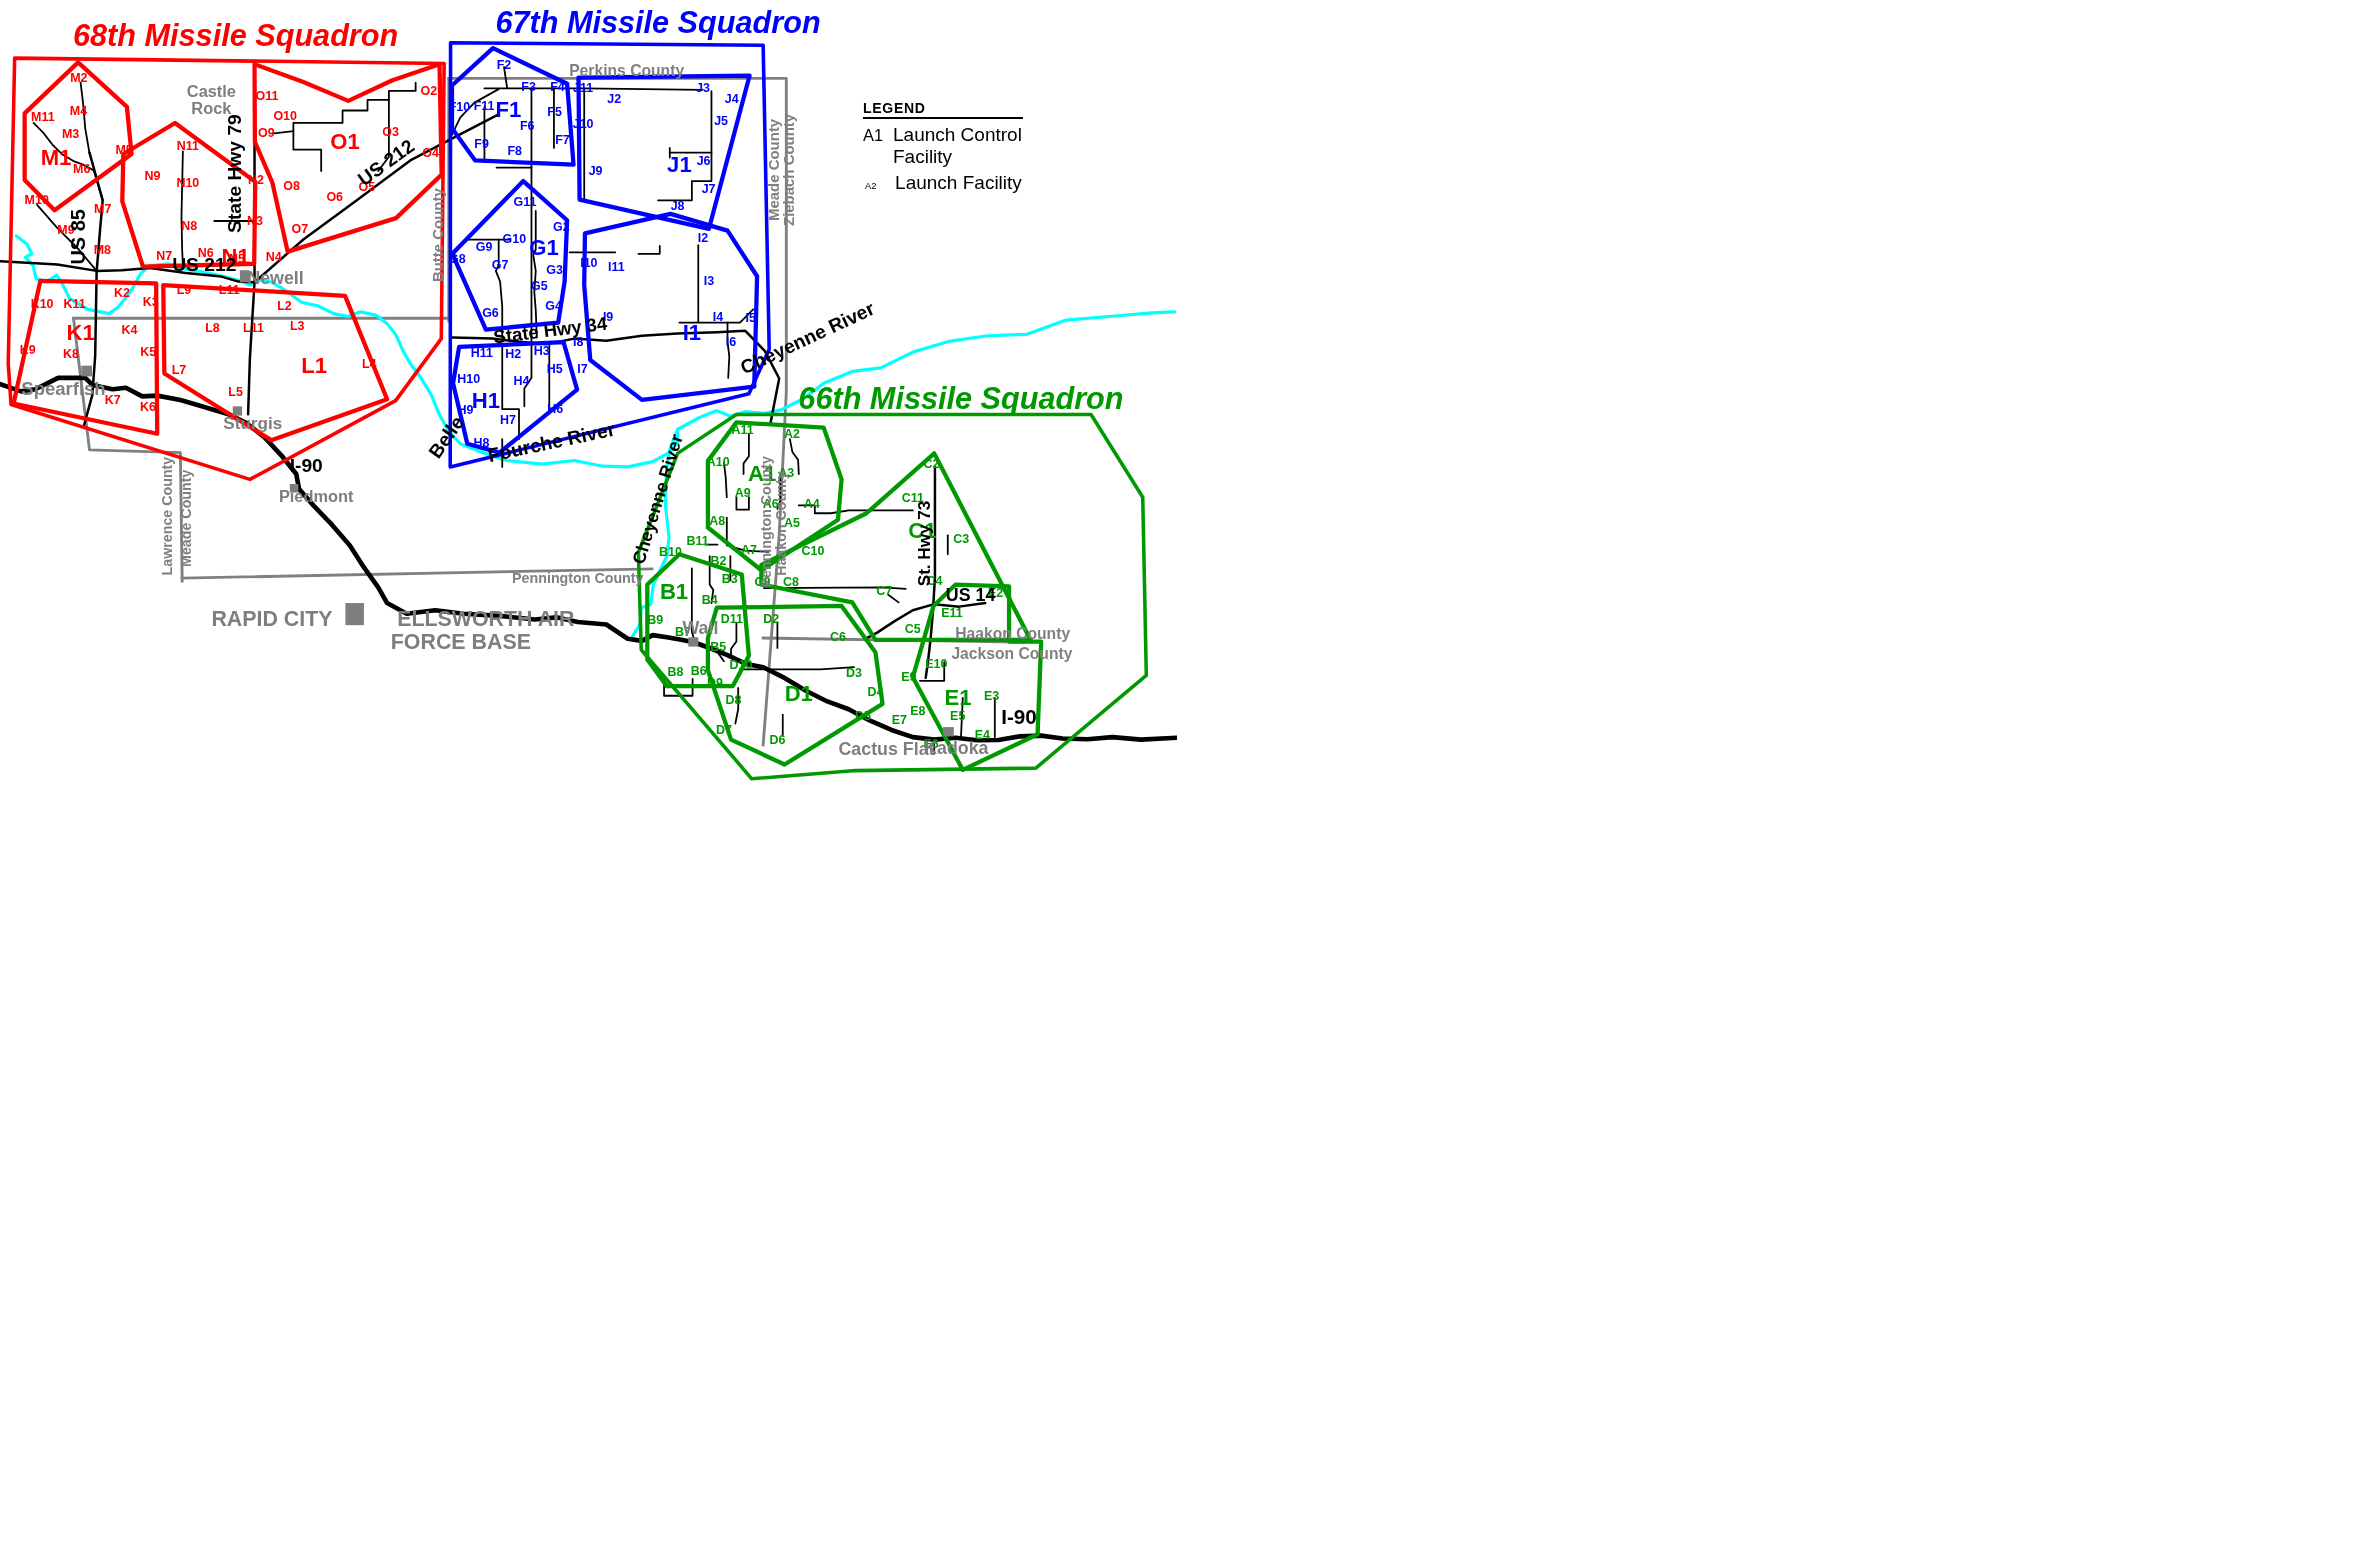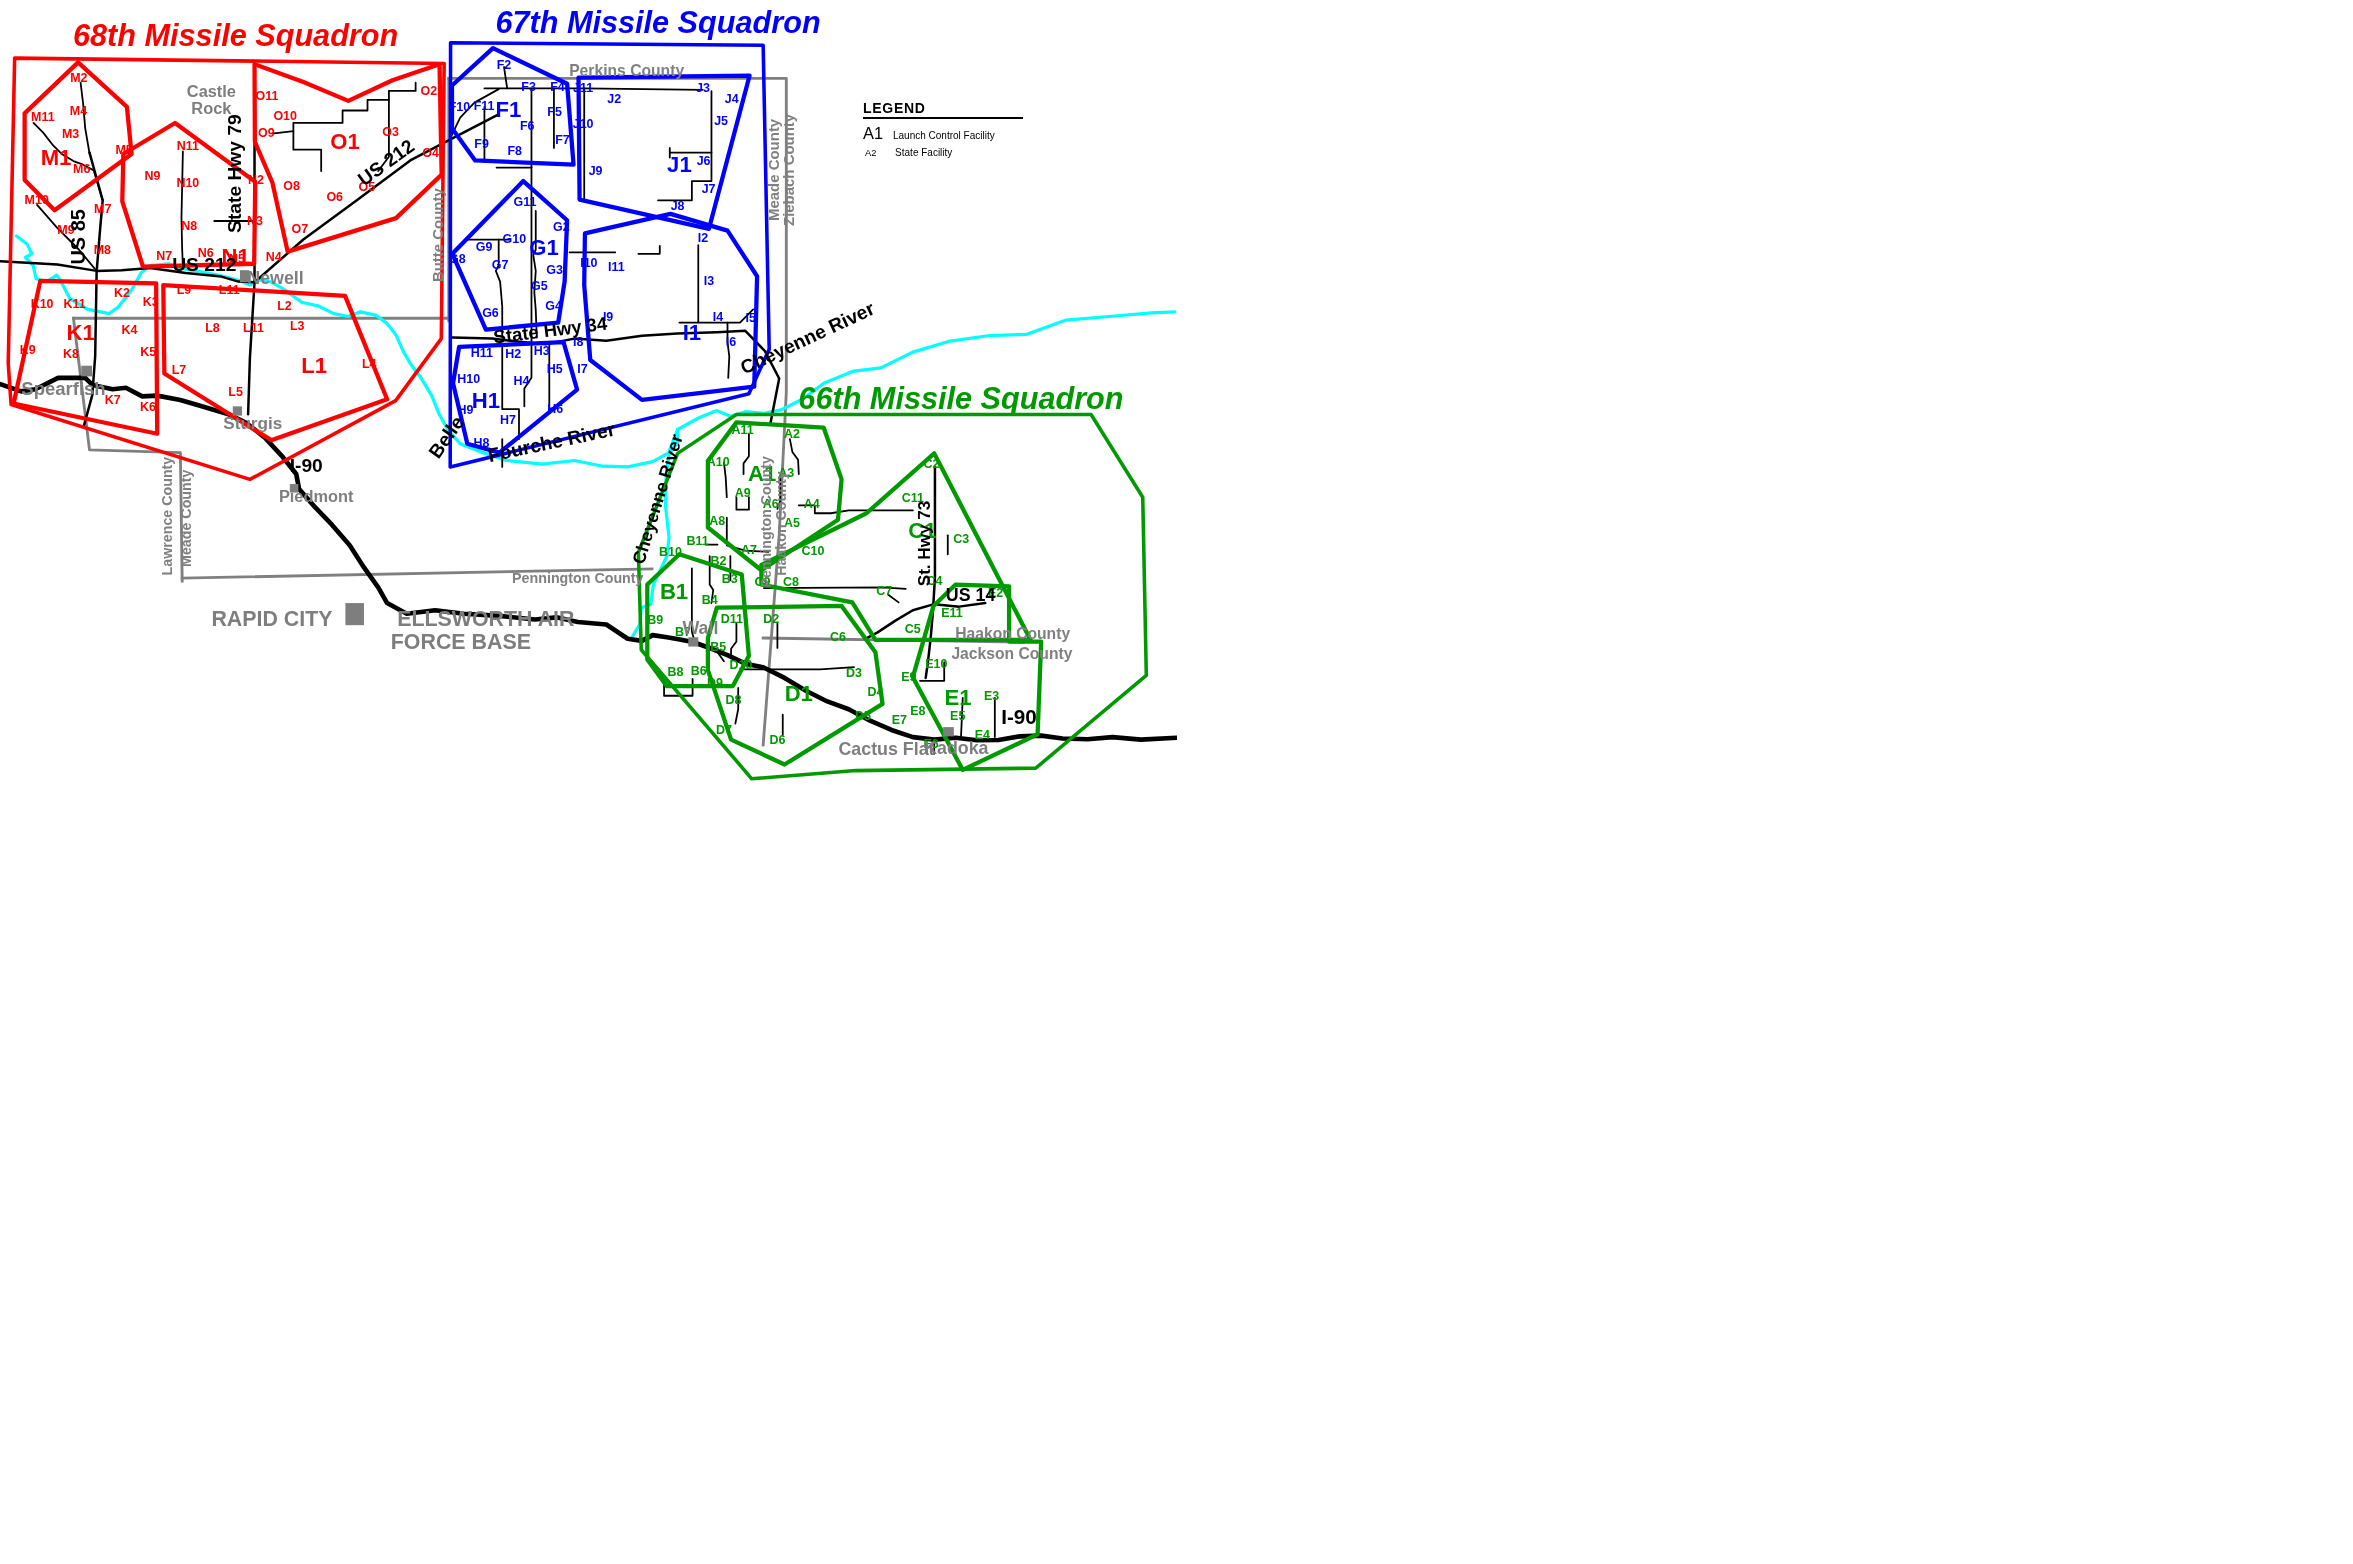--- a/index.html
+++ b/index.html
@@ -22,21 +22,21 @@
   .county-label{font-weight:bold;fill:#808080;}
 
   
   .legend{position:absolute;left:863px;top:100px;width:178px;color:#000;}
   .legend-title{font-size:14px;font-weight:bold;letter-spacing:0.7px;
                 border-bottom:2.1px solid #000;padding-bottom:1.4px;width:160px;}
   .legend-row{display:flex;align-items:baseline;margin-top:4.3px;}
   .legend-sym{width:30px;flex:0 0 30px;}
   .legend-sym.big{font-size:16.4px;}
   .legend-sym.small{font-size:9.3px;padding-left:2.1px;}
-  .legend-desc{font-size:10px;}
+  .legend-desc{font-size:19px;}
 </style>
 </head>
 <body>
 
 <div class="map-wrap">
 
   <svg id="map-svg" viewBox="0 0 3300 2194">
 
     <g fill="none" stroke="#808080" stroke-width="8" stroke-linejoin="round" stroke-linecap="square">
       <path d="M 1258,220 L 2205,220 L 2205,1100 L 2185,1500 L 2140,2090"></path>
@@ -365,17 +365,17 @@
   </svg>
 
   <div class="legend">
     <div class="legend-title">LEGEND</div>
     <div class="legend-row">
       <span class="legend-sym big">A1</span>
       <span class="legend-desc">Launch Control Facility</span>
     </div>
     <div class="legend-row">
       <span class="legend-sym small">A2</span>
-      <span class="legend-desc">State Facility</span>
+      <span class="legend-desc">Launch Facility</span>
     </div>
   </div>
 </div>
 
 
 </body></html>

